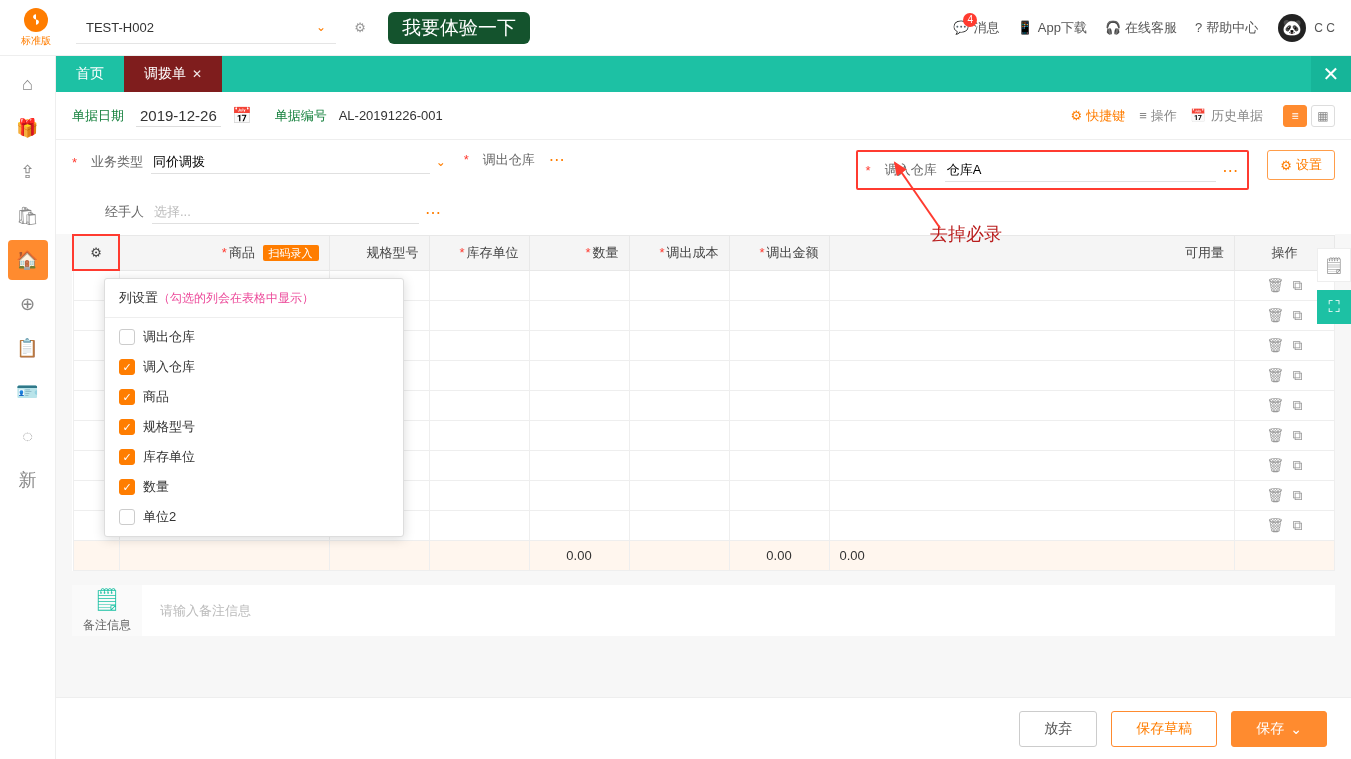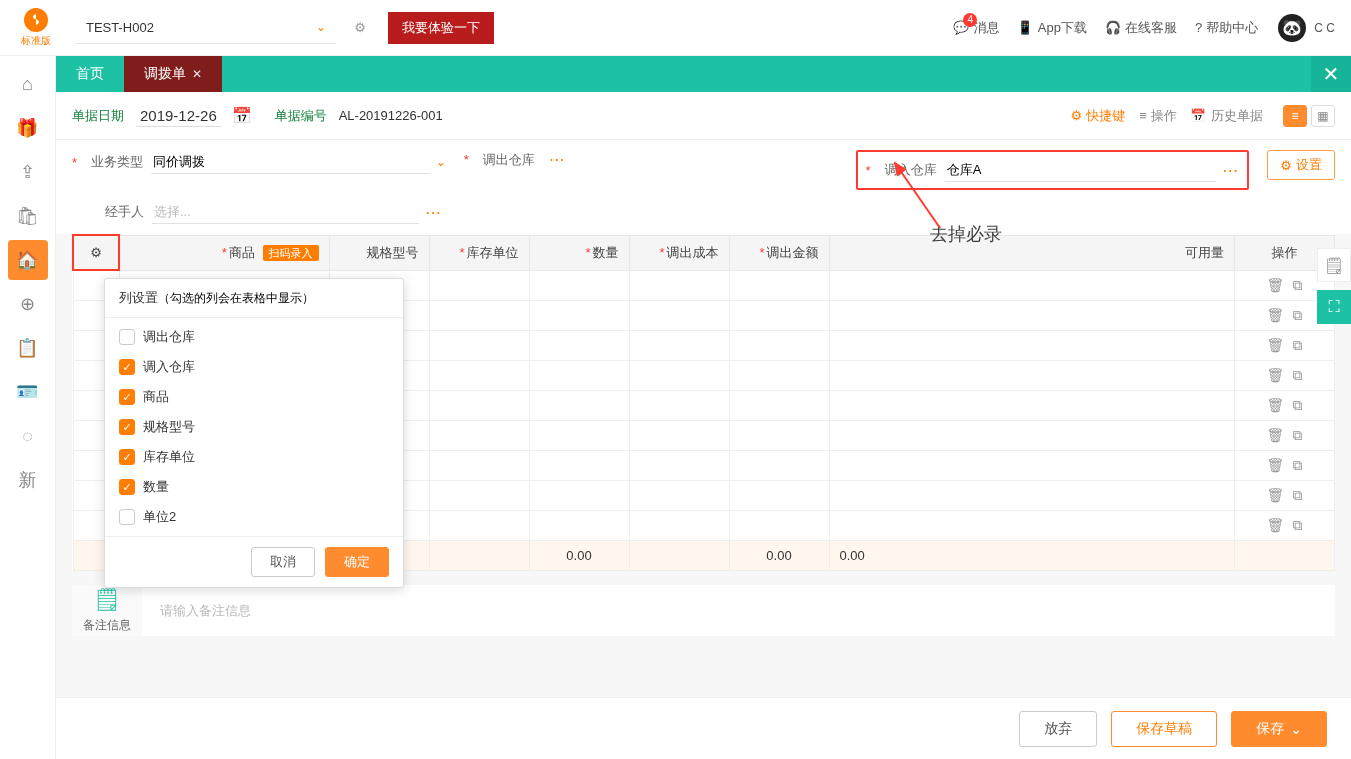--- a/index.html
+++ b/index.html
@@ -6,21 +6,21 @@
 body { font-family:-apple-system,"Microsoft YaHei",sans-serif; font-size:13px; color:#333; background:#fff; width:1351px; height:759px; overflow:hidden; position:relative; }
 
 
 .top-header { height:56px; display:flex; align-items:center; padding:0 16px; border-bottom:1px solid #eee; }
 .logo-box { width:40px; text-align:center; }
 .logo-icon { width:24px; height:24px; border-radius:50%; background:#ff7d00; margin:0 auto; display:flex; align-items:center; justify-content:center; }
 .logo-text { font-size:10px; color:#ff7d00; margin-top:2px; }
 .selector { margin-left:20px; width:260px; height:32px; display:flex; align-items:center; justify-content:space-between; padding:0 10px; border-bottom:1px solid #e5e5e5; cursor:pointer; }
 .selector .chev { color:#ff7d00; font-size:12px; }
 .gear-btn { width:32px; height:32px; margin-left:8px; display:flex; align-items:center; justify-content:center; color:#999; cursor:pointer; }
-.exp-btn { margin-left:12px; background:#b91c1c; color:#fff; border:none; height:32px; padding:0 14px; border-radius:0; cursor:pointer; font-size:13px; }
+.exp-btn { margin-left:12px; background:#14532d; color:#fff; border:none; height:32px; padding:0 14px; border-radius:6px; cursor:pointer; font-size:19px; }
 .top-header .spacer { flex:1; }
 .top-nav-item { display:flex; align-items:center; gap:4px; margin-left:18px; color:#555; cursor:pointer; font-size:13px; position:relative; }
 .badge { position:absolute; top:-6px; left:10px; background:#ff3b30; color:#fff; font-size:10px; min-width:14px; height:14px; border-radius:7px; display:flex; align-items:center; justify-content:center; padding:0 3px; }
 .avatar { width:28px; height:28px; border-radius:50%; background:#222; margin-left:20px; display:flex; align-items:center; justify-content:center; font-size:16px; }
 .user-name { margin-left:8px; font-size:12px; color:#555; }
 
 
 .left-nav { position:absolute; left:0; top:56px; bottom:0; width:56px; background:#fff; border-right:1px solid #eee; display:flex; flex-direction:column; align-items:center; padding-top:6px; }
 .left-nav .nav-item { width:40px; height:40px; display:flex; align-items:center; justify-content:center; color:#888; cursor:pointer; border-radius:4px; margin:2px 0; font-size:18px; }
 .left-nav .nav-item.active { background:#ff8b2f; color:#fff; }
@@ -48,41 +48,41 @@
 .form-row { background:#fff; padding:10px 16px; display:flex; gap:18px; align-items:flex-start; }
 .form-field { flex:1; display:flex; align-items:center; }
 .req { color:#ff3b30; margin-right:6px; }
 .fld-label { color:#666; font-size:13px; width:60px; text-align:right; margin-right:8px; }
 .fld-input { flex:1; border:none; border-bottom:1px solid #e0e0e0; padding:4px 2px; font-size:13px; outline:none; }
 .fld-input::placeholder { color:#bbb; }
 .fld-dots { color:#ff7d00; font-size:16px; cursor:pointer; margin-left:6px; letter-spacing:1px; }
 .fld-chev { color:#ff7d00; font-size:12px; cursor:pointer; margin-left:6px; }
 .settings-btn { border:1px solid #ff9d4a; color:#ff7d00; background:#fff; height:30px; padding:0 12px; border-radius:3px; cursor:pointer; font-size:13px; display:flex; align-items:center; gap:4px; }
 .highlight-box { border:2px solid #ff3b30; border-radius:2px; padding:6px 8px; }
-.annotation-text { position:absolute; color:#404040; font-size:18px; font-weight:500; pointer-events:none; }
+.annotation-text { position:absolute; color:#b91c1c; font-size:18px; font-weight:500; pointer-events:none; }
 .arrow-svg { position:absolute; pointer-events:none; }
 
 
 .table-wrap { margin:0 16px; background:#fff; position:relative; }
 .tbl { width:100%; border-collapse:collapse; table-layout:fixed; }
 .tbl th { background:#f5f5f5; border:1px solid #e8e8e8; padding:8px 10px; font-weight:normal; text-align:right; font-size:13px; color:#444; position:relative; }
 .tbl td { border:1px solid #eee; padding:6px 10px; height:30px; font-size:13px; }
 .tbl .req-col { color:#ff3b30; margin-right:2px; }
 .gear-th { width:46px; text-align:center !important; }
 .ops-th { width:100px; text-align:center !important; }
 .scan-badge { background:#ff7d00; color:#fff; font-size:11px; padding:2px 6px; border-radius:2px; margin-left:4px; }
 .gear-highlight { border:2px solid #ff3b30 !important; }
 .row-ops { text-align:center; }
 .row-ops span { color:#999; cursor:pointer; margin:0 4px; font-size:14px; }
 .total-row td { background:#fff6ee; font-weight:500; }
 
 
 .popover { position:absolute; left:104px; top:278px; width:300px; background:#fff; border:1px solid #ddd; box-shadow:0 2px 12px rgba(0,0,0,.15); z-index:50; border-radius:3px; }
 .pop-title { padding:10px 14px; font-size:13px; color:#333; }
-.pop-title small { color:#000000; font-size:12px; }
+.pop-title small { color:#ec4899; font-size:12px; }
 .pop-items { max-height:230px; overflow-y:auto; border-top:1px solid #eee; padding:4px 0; }
 .pop-items::-webkit-scrollbar { width:10px; }
 .pop-items::-webkit-scrollbar-thumb { background:#ccc; border-radius:5px; }
 .pop-item { display:flex; align-items:center; gap:8px; padding:6px 14px; cursor:pointer; }
 .chk { width:16px; height:16px; border:1px solid #ccc; border-radius:3px; display:flex; align-items:center; justify-content:center; font-size:11px; }
 .chk.on { background:#ff7d00; border-color:#ff7d00; color:#fff; }
 .pop-foot { display:flex; justify-content:flex-end; gap:10px; padding:10px 14px; border-top:1px solid #eee; }
 .btn { height:30px; padding:0 18px; border-radius:3px; cursor:pointer; font-size:13px; }
 .btn-default { background:#fff; border:1px solid #ccc; color:#555; }
 .btn-primary { background:#ff8b2f; border:1px solid #ff8b2f; color:#fff; }
@@ -428,24 +428,20 @@
       </div>
       <div class="pop-item">
         <span class="chk on">✓</span>
         <span>数量</span>
       </div>
       <div class="pop-item">
         <span class="chk"></span>
         <span>单位2</span>
       </div>
     </div>
-  <div class="pop-foot">
-    <button class="btn btn-default">取消</button>
-    <button class="btn btn-primary">确定</button>
-  </div>
 </div>
 
 <div class="annotation-text" style="left:930px; top:222px;">去掉必录</div>
 <svg class="arrow-svg" style="left:885px; top:150px;" width="70" height="90">
   <defs>
       <marker id="ah1" markerWidth="8" markerHeight="8" refX="6" refY="3" orient="auto">
         <path d="M0,0 L7,3 L0,6 Z" fill="#ff3b30"></path>
       </marker>
     </defs>
   <line x1="55" y1="78" x2="10" y2="13" stroke="#ff3b30" stroke-width="2" marker-end="url(#ah1)"></line>

